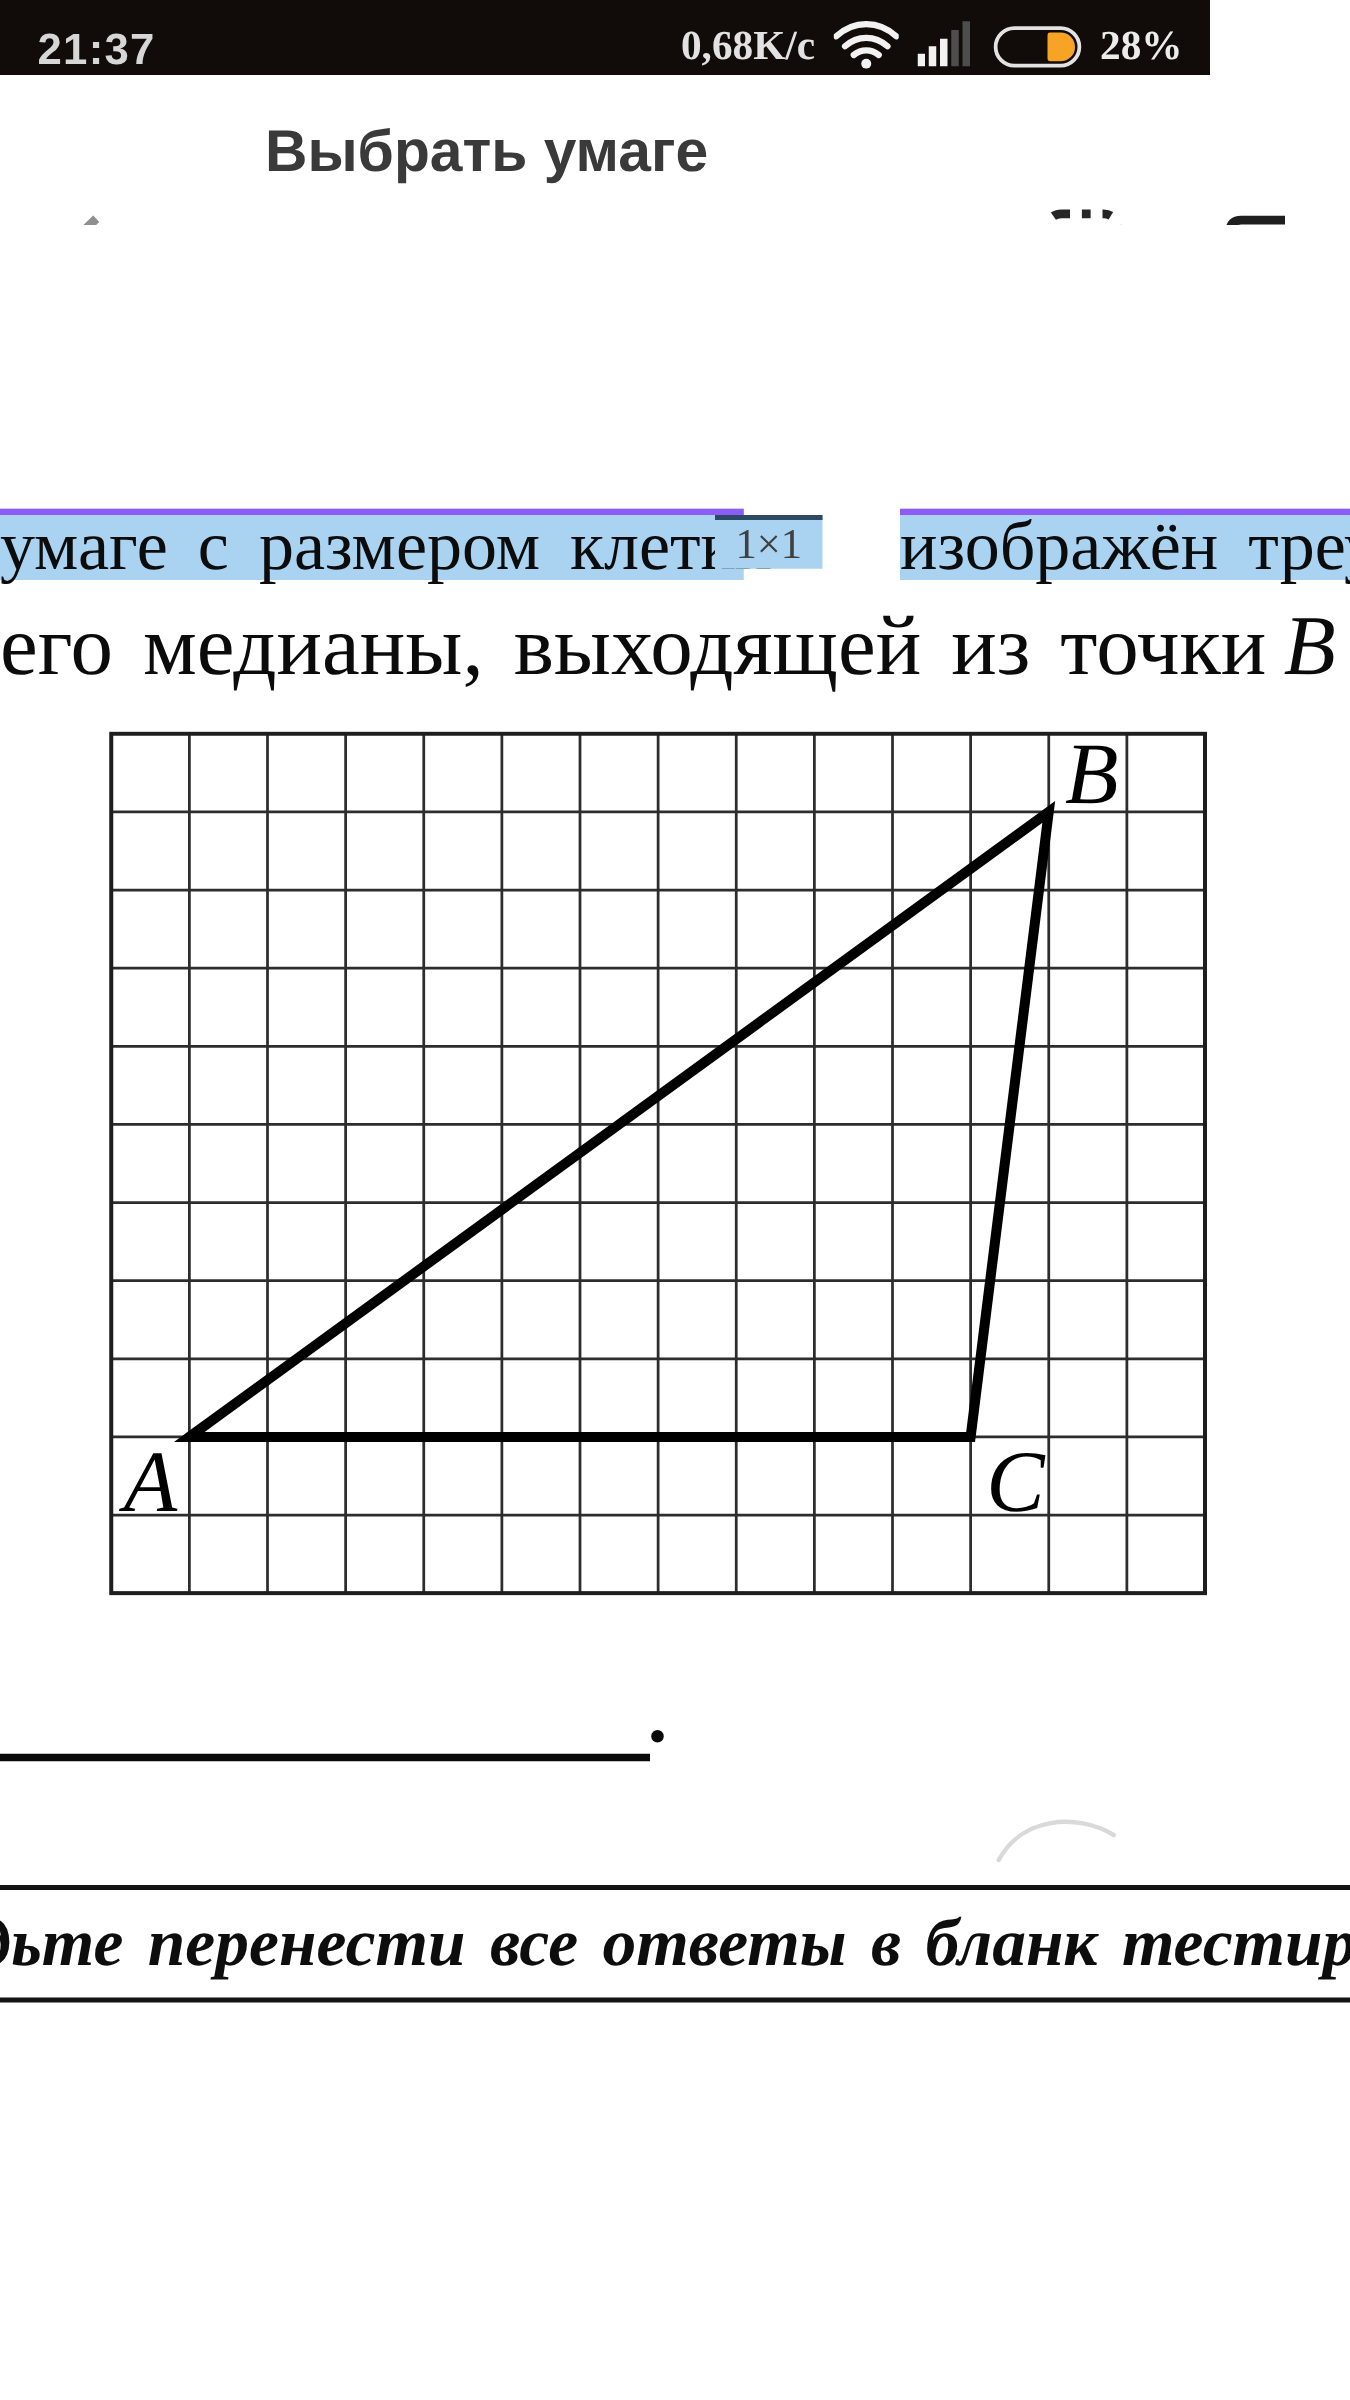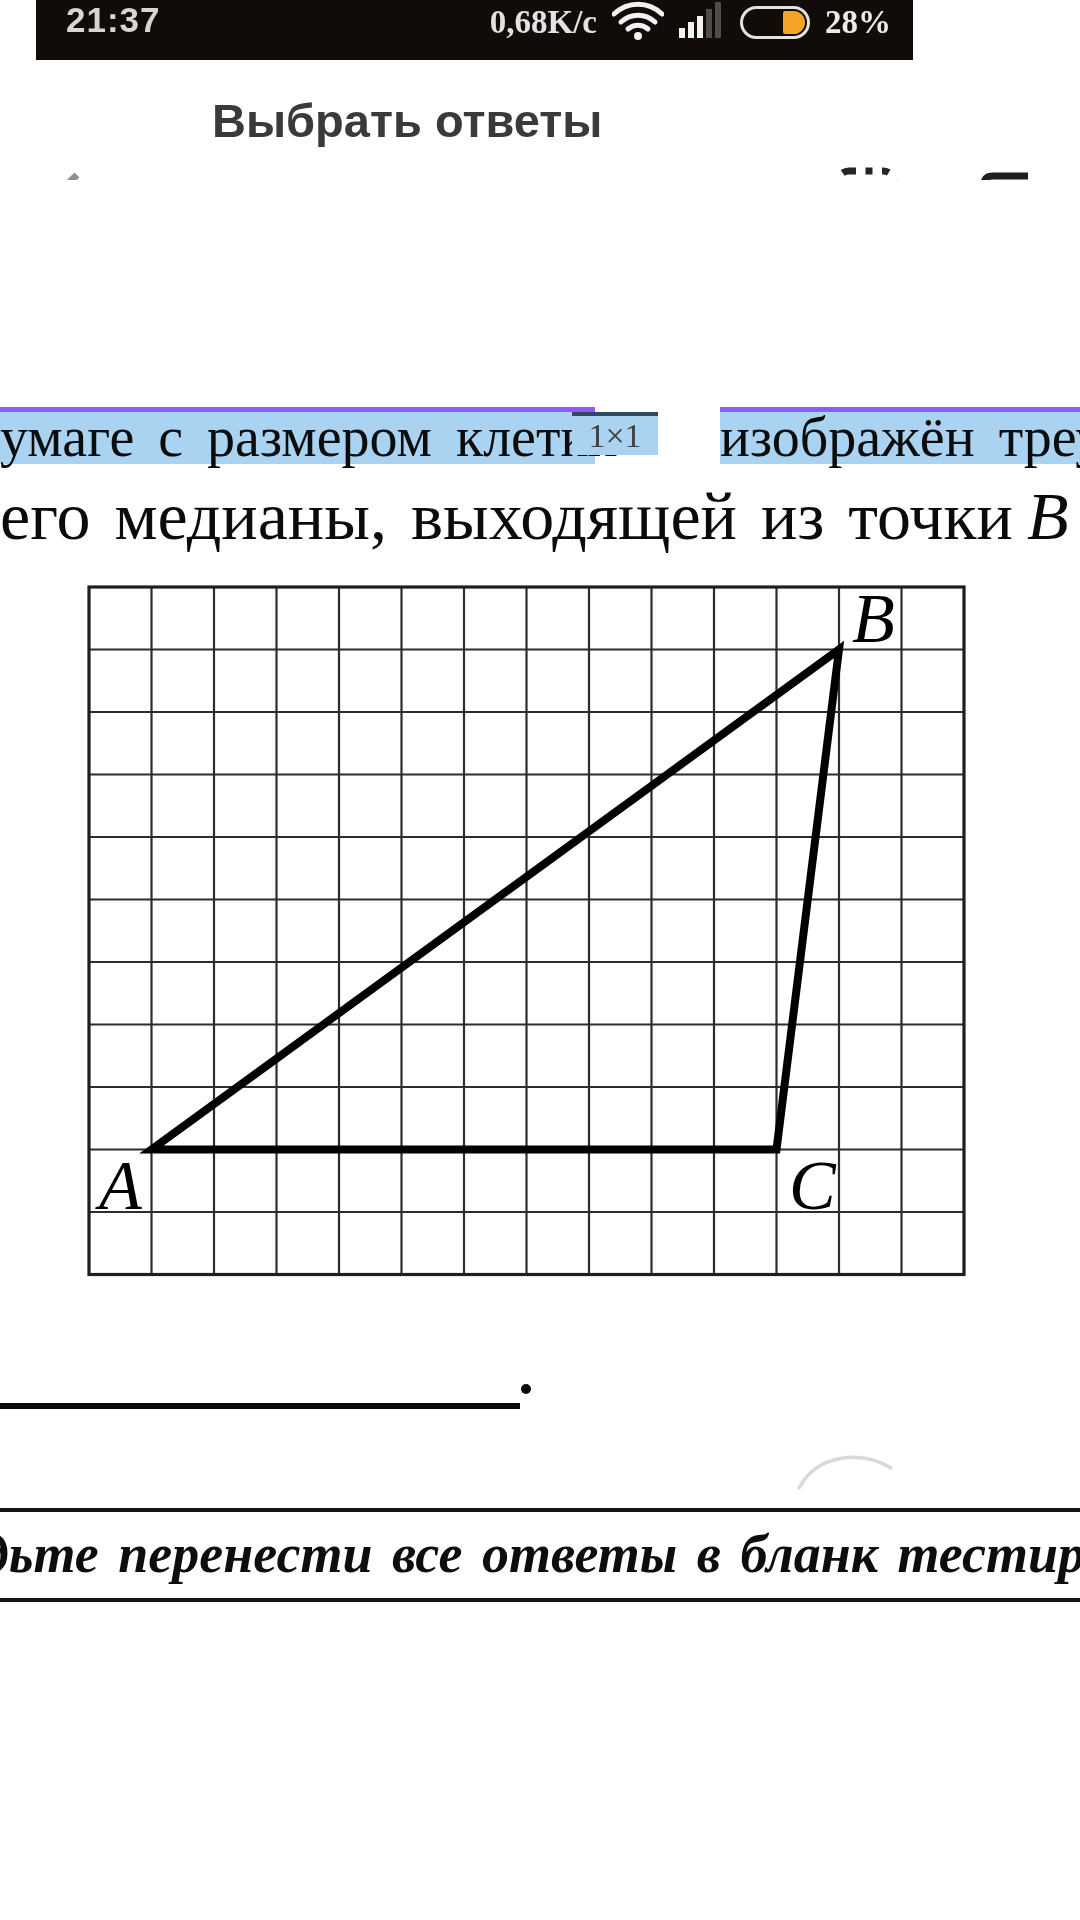--- a/index.html
+++ b/index.html
@@ -2,24 +2,23 @@
 <html><head>
 <meta charset="utf-8">
 <style>
   html,body{margin:0;padding:0;}
   body{
     width:1080px;height:1920px;position:relative;background:#ffffff;
     font-family:"Liberation Sans",sans-serif;overflow:hidden;
   }
   
   .statusbar{
-    position:absolute;left:0;top:0;width:877px;height:60px;background:#110b09;
-    display:flex;align-items:flex-start;justify-content:space-between;box-sizing:border-box;
+    position:absolute;left:0;top:0;width:968px;height:60px;background:#110b09;
+    display:flex;align-items:flex-end;justify-content:space-between;box-sizing:border-box;
     padding:0 22px 0 30px;
-    margin-left:36px;
   }
   .sb-time{color:#d6d6d6;font-size:35px;font-weight:700;letter-spacing:1px;}
   .sb-right{display:flex;align-items:center;gap:15px;font-family:Liberation Serif, serif;}
   .sb-speed{color:#e2e2e2;font-size:33px;font-weight:700;}
   .battery{position:relative;width:70px;height:33px;border:3px solid #e3e3e3;border-radius:17px;box-sizing:border-box;}
   .battery-fill{position:absolute;right:2px;top:2px;bottom:2px;width:22px;background:#f7a326;border-radius:2px 12px 12px 2px;}
   .sb-percent{color:#ececec;font-size:33px;font-weight:700;}
   
   .appbar{position:absolute;left:0;top:60px;width:1080px;height:120px;background:#ffffff;}
   .back-btn{position:absolute;left:44px;top:110px;width:64px;height:56px;}
@@ -97,21 +96,21 @@
   </div>
 </div>
 
 <div class="appbar">
   <span class="back-btn">
     <svg width="64" height="56" viewBox="0 0 64 56">
       <path d="M33,5 L9,28 L33,51" fill="none" stroke="#8f8f8f" stroke-width="7"></path>
       <path d="M9,28 H60" fill="none" stroke="#8f8f8f" stroke-width="7"></path>
     </svg>
   </span>
-  <span class="appbar-title">Выбрать ответы</span>
+  <span class="appbar-title">Выбрать умаге</span>
   <span class="icon-btn btn-selectall">
     <svg width="66" height="70" viewBox="0 0 66 70">
       <rect x="5" y="7" width="56" height="56" rx="11" fill="none" stroke="#262626" stroke-width="7" stroke-dasharray="7 9.5"></rect>
       <rect x="23" y="25" width="20" height="20" fill="none" stroke="#262626" stroke-width="8"></rect>
     </svg>
   </span>
   <span class="icon-btn btn-copy">
     <svg width="66" height="70" viewBox="0 0 66 70">
       <path d="M12,54 V21 Q12,12 21,12 H56" fill="none" stroke="#1f1f1f" stroke-width="7"></path>
       <rect x="25" y="23" width="35" height="43" rx="5" fill="#ffffff" stroke="#1f1f1f" stroke-width="7"></rect>

